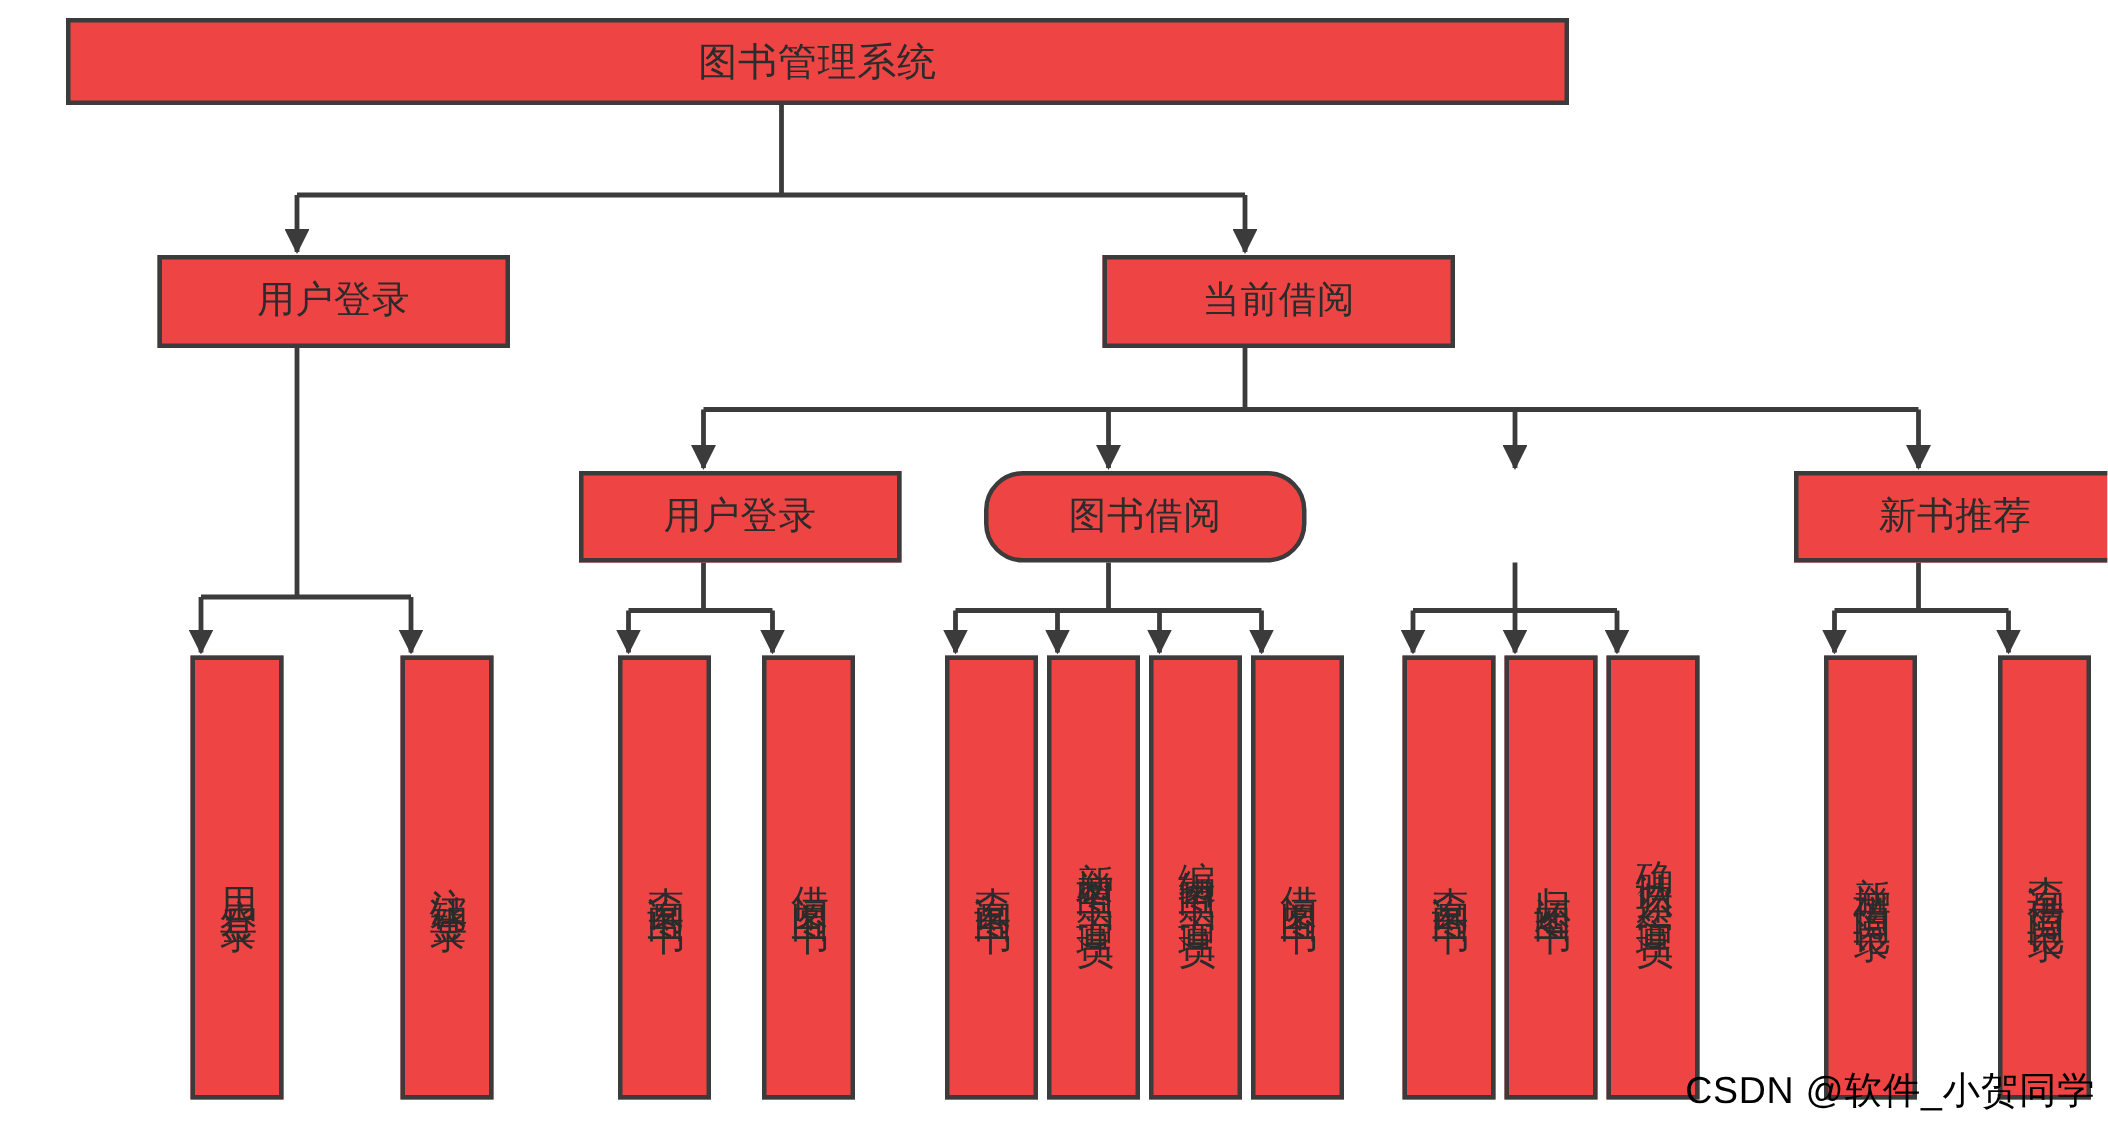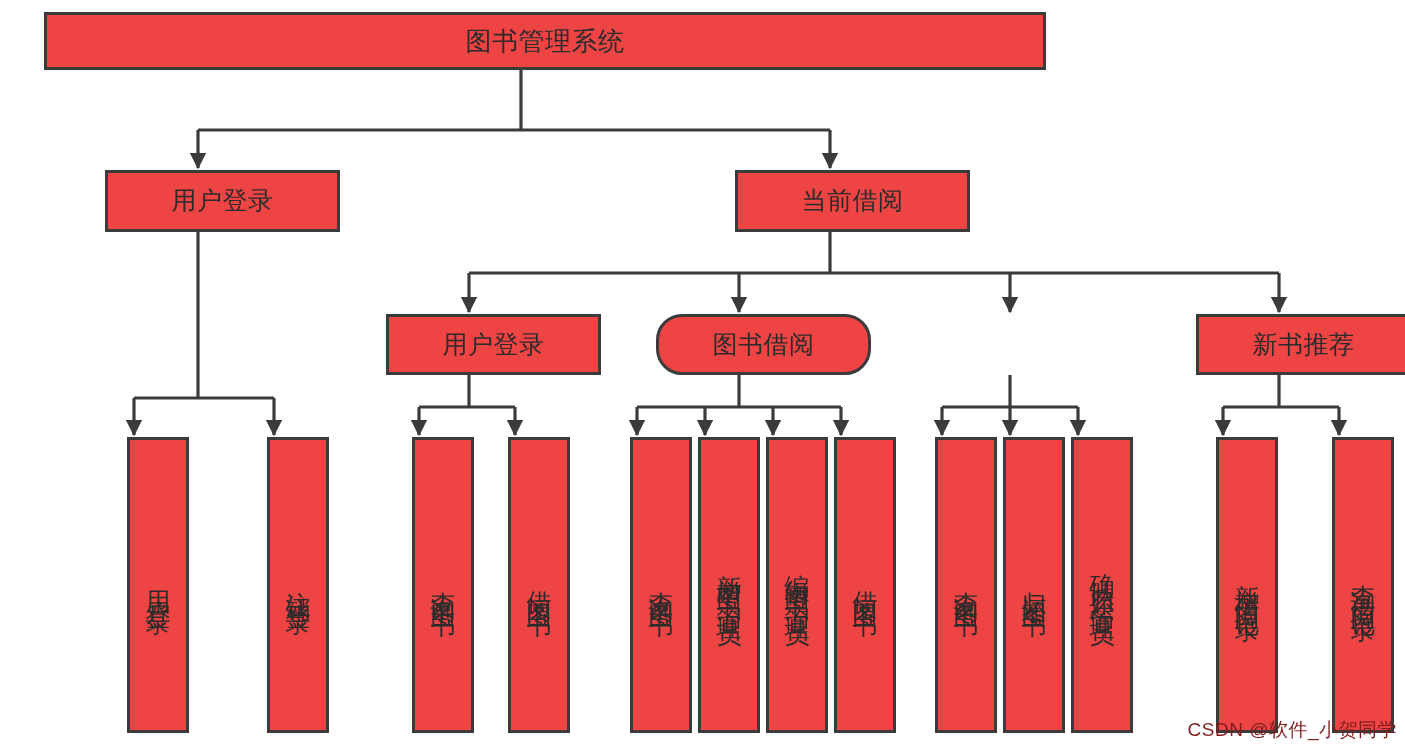--- a/index.html
+++ b/index.html
@@ -61,22 +61,22 @@
     font-size: 25px;
     line-height: 1.0;
     letter-spacing: 7px;
     white-space: nowrap;
     max-height: 100%;
   }
   .watermark {
     position: absolute;
     right: 8px;
     bottom: 4px;
-    font-size: 19px;
-    color: #7f1d1d;
+    font-size: 25px;
+    color: #000000;
     white-space: nowrap;
     letter-spacing: 0.5px;
   }
 </style>
 </head>
 <body>
 
 <div id="canvas">
 
   <svg class="connectors" viewBox="0 0 1405 747" xmlns="http://www.w3.org/2000/svg">

